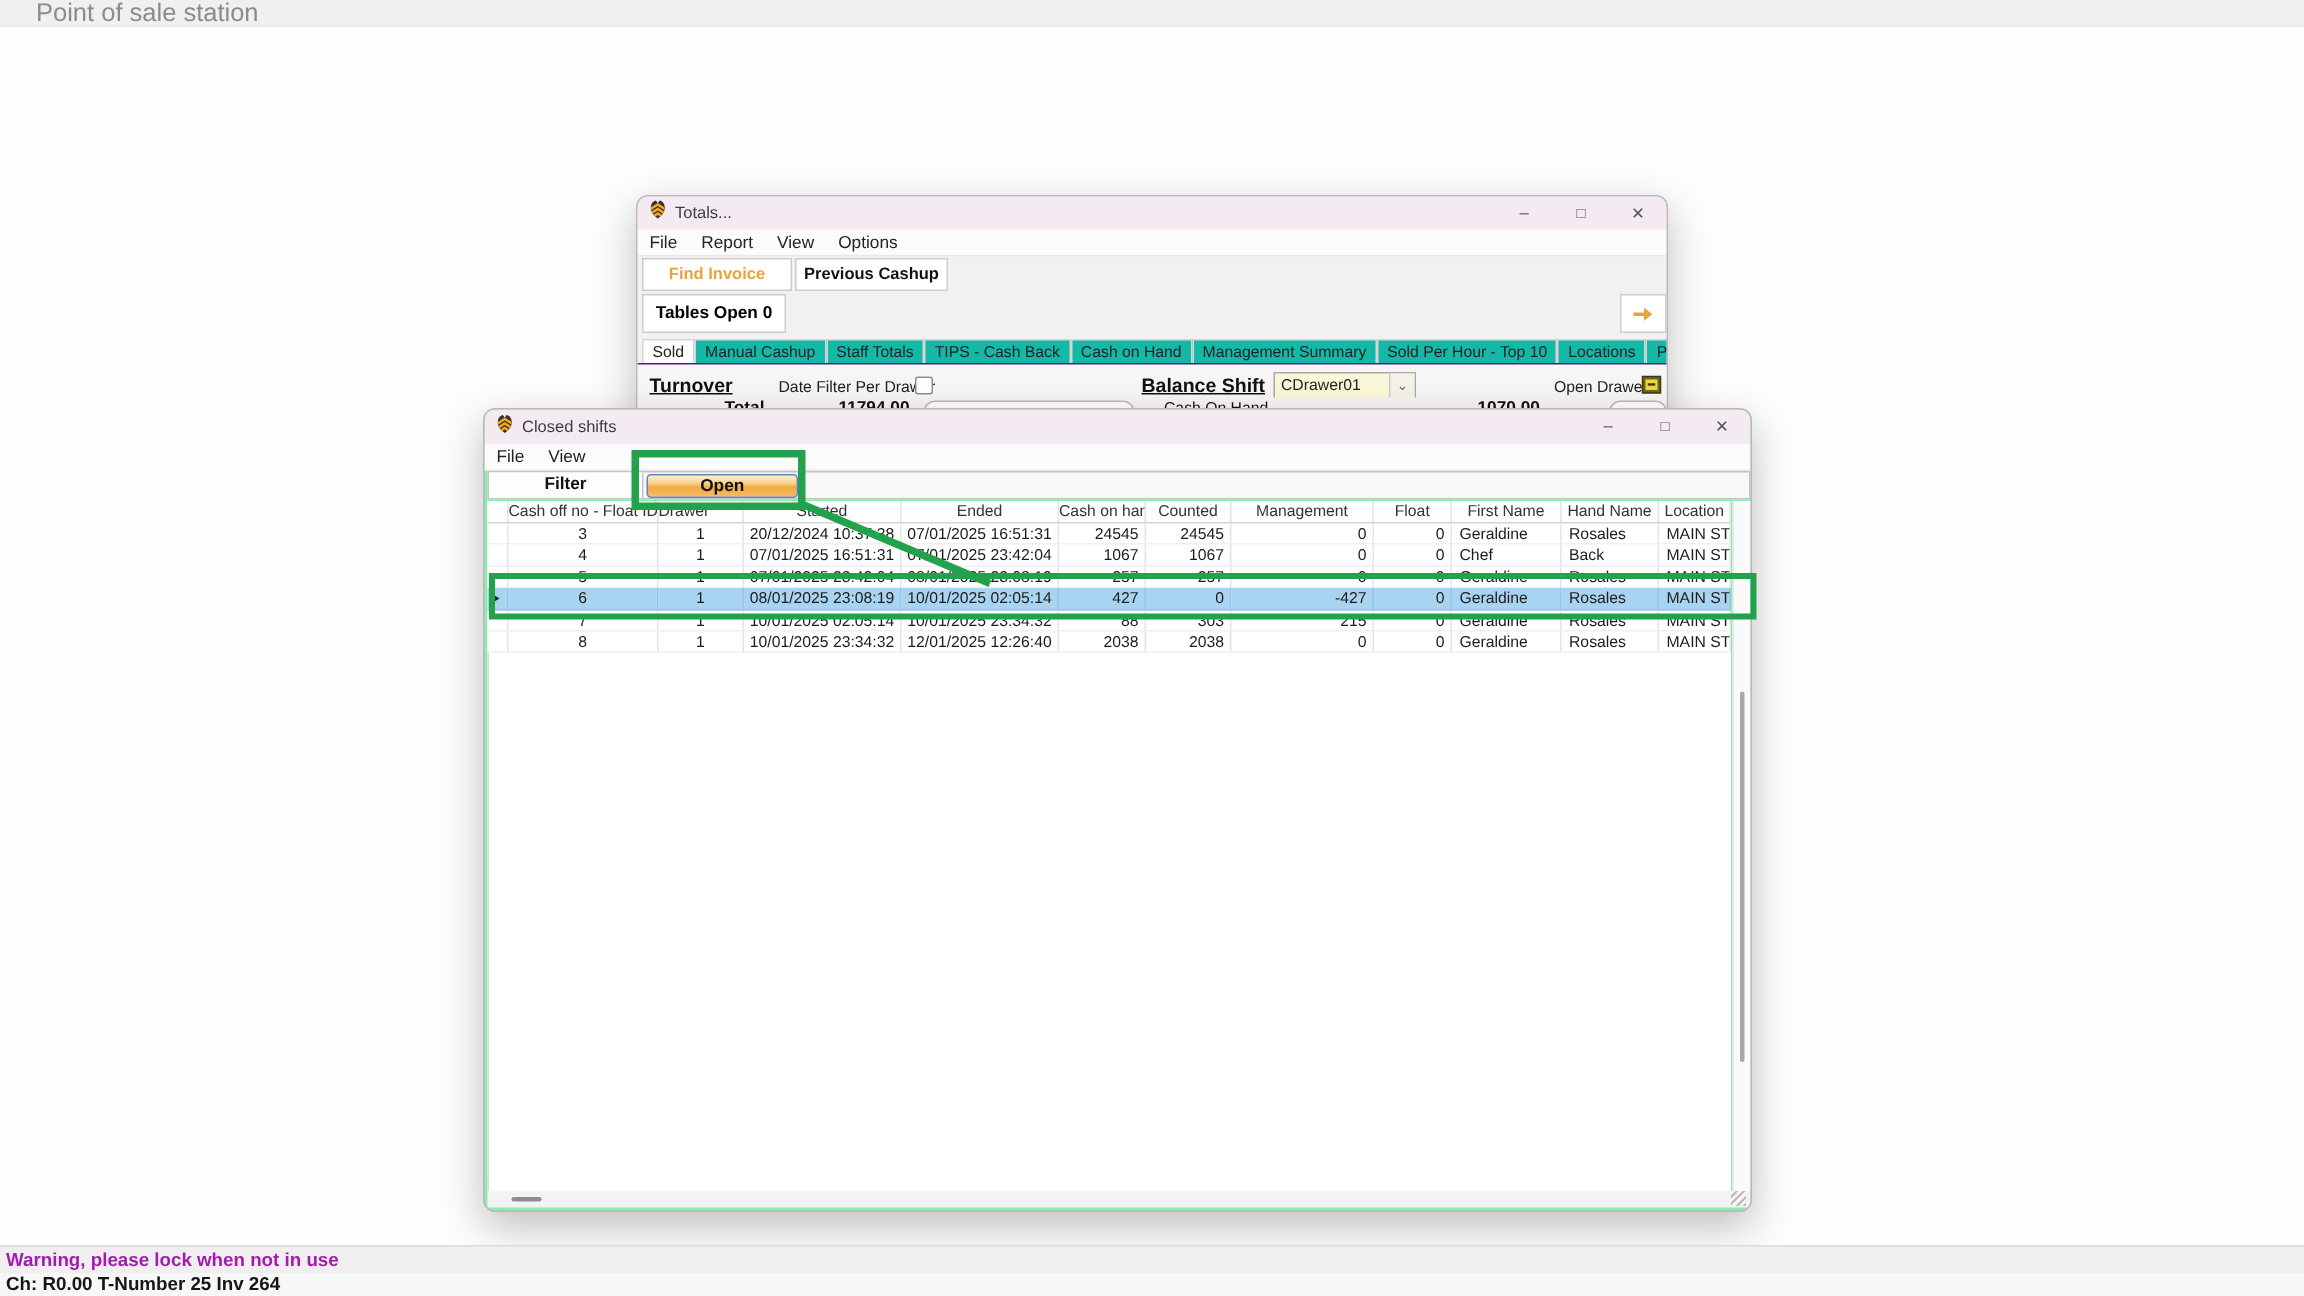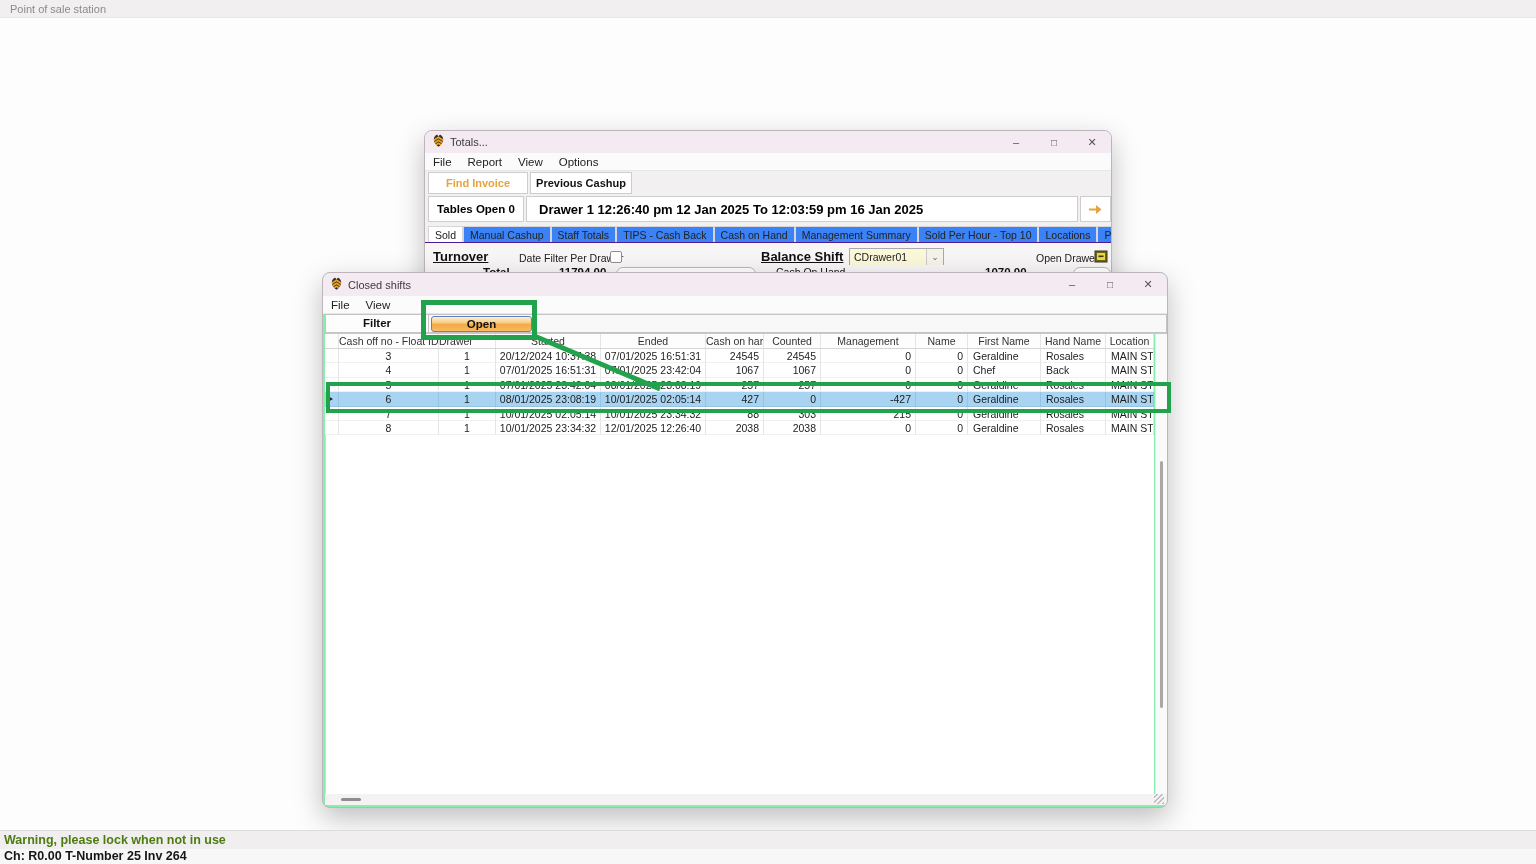--- a/index.html
+++ b/index.html
@@ -1,20 +1,20 @@
 <!DOCTYPE html>
 <html style="--anno: #23a24d;"><head>
 <meta charset="utf-8">
 <style>
   * { margin:0; padding:0; box-sizing:border-box; }
   html,body { width:1536px; height:864px; background:#fff; font-family:"Liberation Sans", sans-serif; overflow:hidden; }
   #stage { position:relative; width:1536px; height:864px; background:#fdfdfd; }
 
   
-  .top-strip { position:absolute; left:0; top:0; width:1536px; height:18px; background:#f1efef; border-bottom:1px solid #e7e5e5; color:#8f8a8a; font-size:11px; line-height:18px; padding-left:10px; }
+  .top-strip { position:absolute; left:0; top:0; width:1536px; height:18px; background:#f1efef; border-bottom:1px solid #e7e5e5; color:#8f8a8a; font-size:17px; line-height:18px; padding-left:24px; }
 
   
   .logo { position:absolute; left:8px; top:18px; display:flex; align-items:flex-end; }
   .logo-text { font-size:66px; font-weight:bold; color:#383237; letter-spacing:-2px; line-height:78px; }
   .logo-bee { margin-left:-2px; margin-bottom:4px; }
 
   
   .win { position:absolute; border:1px solid #bdb5ba; border-radius:8px; box-shadow:0 10px 28px rgba(0,0,0,.25); overflow:hidden; }
   .titlebar { height:22px; background:#f4eaf1; display:flex; align-items:center; padding-left:8px; position:relative; }
   .titlebar .ttl { font-size:11px; color:#3c3c3c; margin-left:6px; }
@@ -29,21 +29,21 @@
   .tw-rowA .seg { position:absolute; top:0; height:22px; background:#fff; border:1px solid #cfcccd; font-size:11px; display:flex; align-items:center; justify-content:center; }
   .seg-find { left:1px; width:100px; color:#e8a33c; font-weight:bold; }
   .seg-prev { left:103px; width:102px; color:#111; font-weight:bold; }
   .seg-ready { left:207px; width:477px; color:#222; padding-right:185px; }
   .tw-rowB { position:absolute; left:2px; top:65px; width:684px; height:26px; }
   .tw-rowB .seg { position:absolute; top:0; height:26px; background:#fff; border:1px solid #cfcccd; display:flex; align-items:center; }
   .seg-tables { left:1px; width:96px; justify-content:center; font-size:11.5px; font-weight:bold; }
   .seg-drawer { left:99px; width:552px; font-size:13px; font-weight:bold; padding-left:12px; }
   .seg-export { left:653px; width:31px; justify-content:center; }
   .tw-tabs { position:absolute; left:3px; top:95px; height:16px; display:flex; }
-  .tw-tab { font-size:10.5px; color:#222; padding:0 6px; line-height:16px; background:#3b82f6; border:1px solid #d8d5d6; border-bottom:none; white-space:nowrap; }
+  .tw-tab { font-size:10.5px; color:#222; padding:0 6px; line-height:16px; background:#14b8a6; border:1px solid #d8d5d6; border-bottom:none; white-space:nowrap; }
   .tw-tab.sel { background:#fff; font-weight:normal; position:relative; }
   .tw-content { position:absolute; left:0; top:111px; width:688px; height:28px; background:#f7f5f6; border-top:1px solid #4c1d95; }
   .lbl-underline { font-weight:bold; text-decoration:underline; font-size:13px; color:#111; position:absolute; top:6px; }
   .small-lbl { font-size:10.5px; color:#222; position:absolute; top:9px; }
   .checkbox { position:absolute; width:12px; height:12px; border:1px solid #8f8f8f; background:#fff; border-radius:2px; top:8px; }
   .combo { position:absolute; left:424px; top:5px; width:95px; height:19px; background:#fbf8da; border:1px solid #a9a9a9; font-size:10.5px; line-height:17px; padding-left:4px; color:#222; }
   .combo .dd { position:absolute; right:0; top:0; width:17px; height:17px; border-left:1px solid #c9c9c9; background:#f4f2e9; color:#666; font-size:9px; text-align:center; line-height:17px; }
   .tw-partial { position:absolute; left:0; top:134px; width:688px; height:7px; overflow:hidden; background:#f7f5f6; }
   .tw-partial .pl { position:absolute; font-size:11.5px; font-weight:bold; color:#111; top:1px; }
   .pbox { position:absolute; top:2px; height:18px; background:#fff; border:1px solid #b9b9b9; border-radius:7px; }
@@ -67,21 +67,21 @@
   .hthumb { position:absolute; left:16px; top:4px; width:20px; height:3px; background:#8f8d8e; border-radius:2px; }
   .resize-grip { position:absolute; right:3px; bottom:3px; width:10px; height:10px; background:repeating-linear-gradient(135deg, transparent 0 2px, #bdbbbc 2px 3.5px); }
 
   
   .anno { position:absolute; z-index:40; pointer-events:none; }
   #anno-open-box { left:421px; top:300px; width:116px; height:40px; border:5px solid var(--anno); }
   #anno-row-box { left:326px; top:382px; width:845px; height:31px; border:4px solid var(--anno); }
   #anno-line { left:0; top:0; width:1536px; height:864px; }
 
   
-  .status1 { position:absolute; left:0; top:830px; width:1536px; height:19px; background:#f0eeee; border-top:1px solid #dcdada; font-size:12.5px; font-weight:bold; color:#4d7c0f; line-height:19px; padding-left:4px; z-index:30; }
+  .status1 { position:absolute; left:0; top:830px; width:1536px; height:19px; background:#f0eeee; border-top:1px solid #dcdada; font-size:12.5px; font-weight:bold; color:#a21caf; line-height:19px; padding-left:4px; z-index:30; }
   .status2 { position:absolute; left:0; top:849px; width:1536px; height:15px; background:#f8f7f7; font-size:12.5px; font-weight:bold; color:#161616; line-height:15px; padding-left:4px; z-index:30; }
 
   .icon-btn svg { display:block; }
 </style>
 </head>
 <body>
 
 <div id="stage">
 
   <div class="top-strip">Point of sale station</div>
@@ -117,21 +117,20 @@
         <span class="menu-item">Options</span>
       </div>
 
     <div class="tw-rowA">
       <div class="seg seg-find">Find Invoice</div>
       <div class="seg seg-prev">Previous Cashup</div>
     </div>
 
     <div class="tw-rowB">
       <div class="seg seg-tables">Tables Open 0</div>
-      <div class="seg seg-drawer">Drawer 1  12:26:40 pm 12 Jan 2025  To  12:03:59 pm 16 Jan 2025</div>
       <div class="seg seg-export icon-btn">
         <svg width="17" height="13" viewBox="0 0 17 13">
             <path d="M2,6.5 H11" stroke="#e8a33c" stroke-width="2.2" fill="none"></path>
             <path d="M9,2 L14.5,6.5 L9,11 Z" fill="#e8a33c"></path>
           </svg>
       </div>
     </div>
 
     <div class="tw-tabs" id="tw-tabs">
         <div class="tw-tab sel">Sold</div>
@@ -212,21 +211,21 @@
     <div class="grid" id="shifts-grid">
         <div class="g-row hdr">
           <div class="g-cell" style="width: 14px;"></div>
           <div class="g-cell" style="width: 100px; text-align: center;">Cash off no - Float ID</div>
           <div class="g-cell" style="width: 57px; ">Drawer</div>
           <div class="g-cell" style="width: 105px; text-align: center;">Started</div>
           <div class="g-cell" style="width: 105px; text-align: center;">Ended</div>
           <div class="g-cell" style="width: 58px; text-align: center;">Cash on hand</div>
           <div class="g-cell" style="width: 57px; text-align: center;">Counted</div>
           <div class="g-cell" style="width: 95px; text-align: center;">Management</div>
-          <div class="g-cell" style="width: 52px; text-align: center;">Name</div>
+          <div class="g-cell" style="width: 52px; text-align: center;">Float</div>
           <div class="g-cell" style="width: 73px; text-align: center;">First Name</div>
           <div class="g-cell" style="width: 65px; text-align: center;">Hand Name</div>
           <div class="g-cell" style="width: 48px; text-align: center;">Location</div>
         </div>
         <div class="g-row ">
           <div class="g-cell" style="width: 14px;"></div>
           <div class="g-cell" style="width: 100px; text-align: center;">3</div>
           <div class="g-cell" style="width: 57px; text-align: center;">1</div>
           <div class="g-cell" style="width: 105px; text-align: center;">20/12/2024 10:37:38</div>
           <div class="g-cell" style="width: 105px; text-align: center;">07/01/2025 16:51:31</div>

